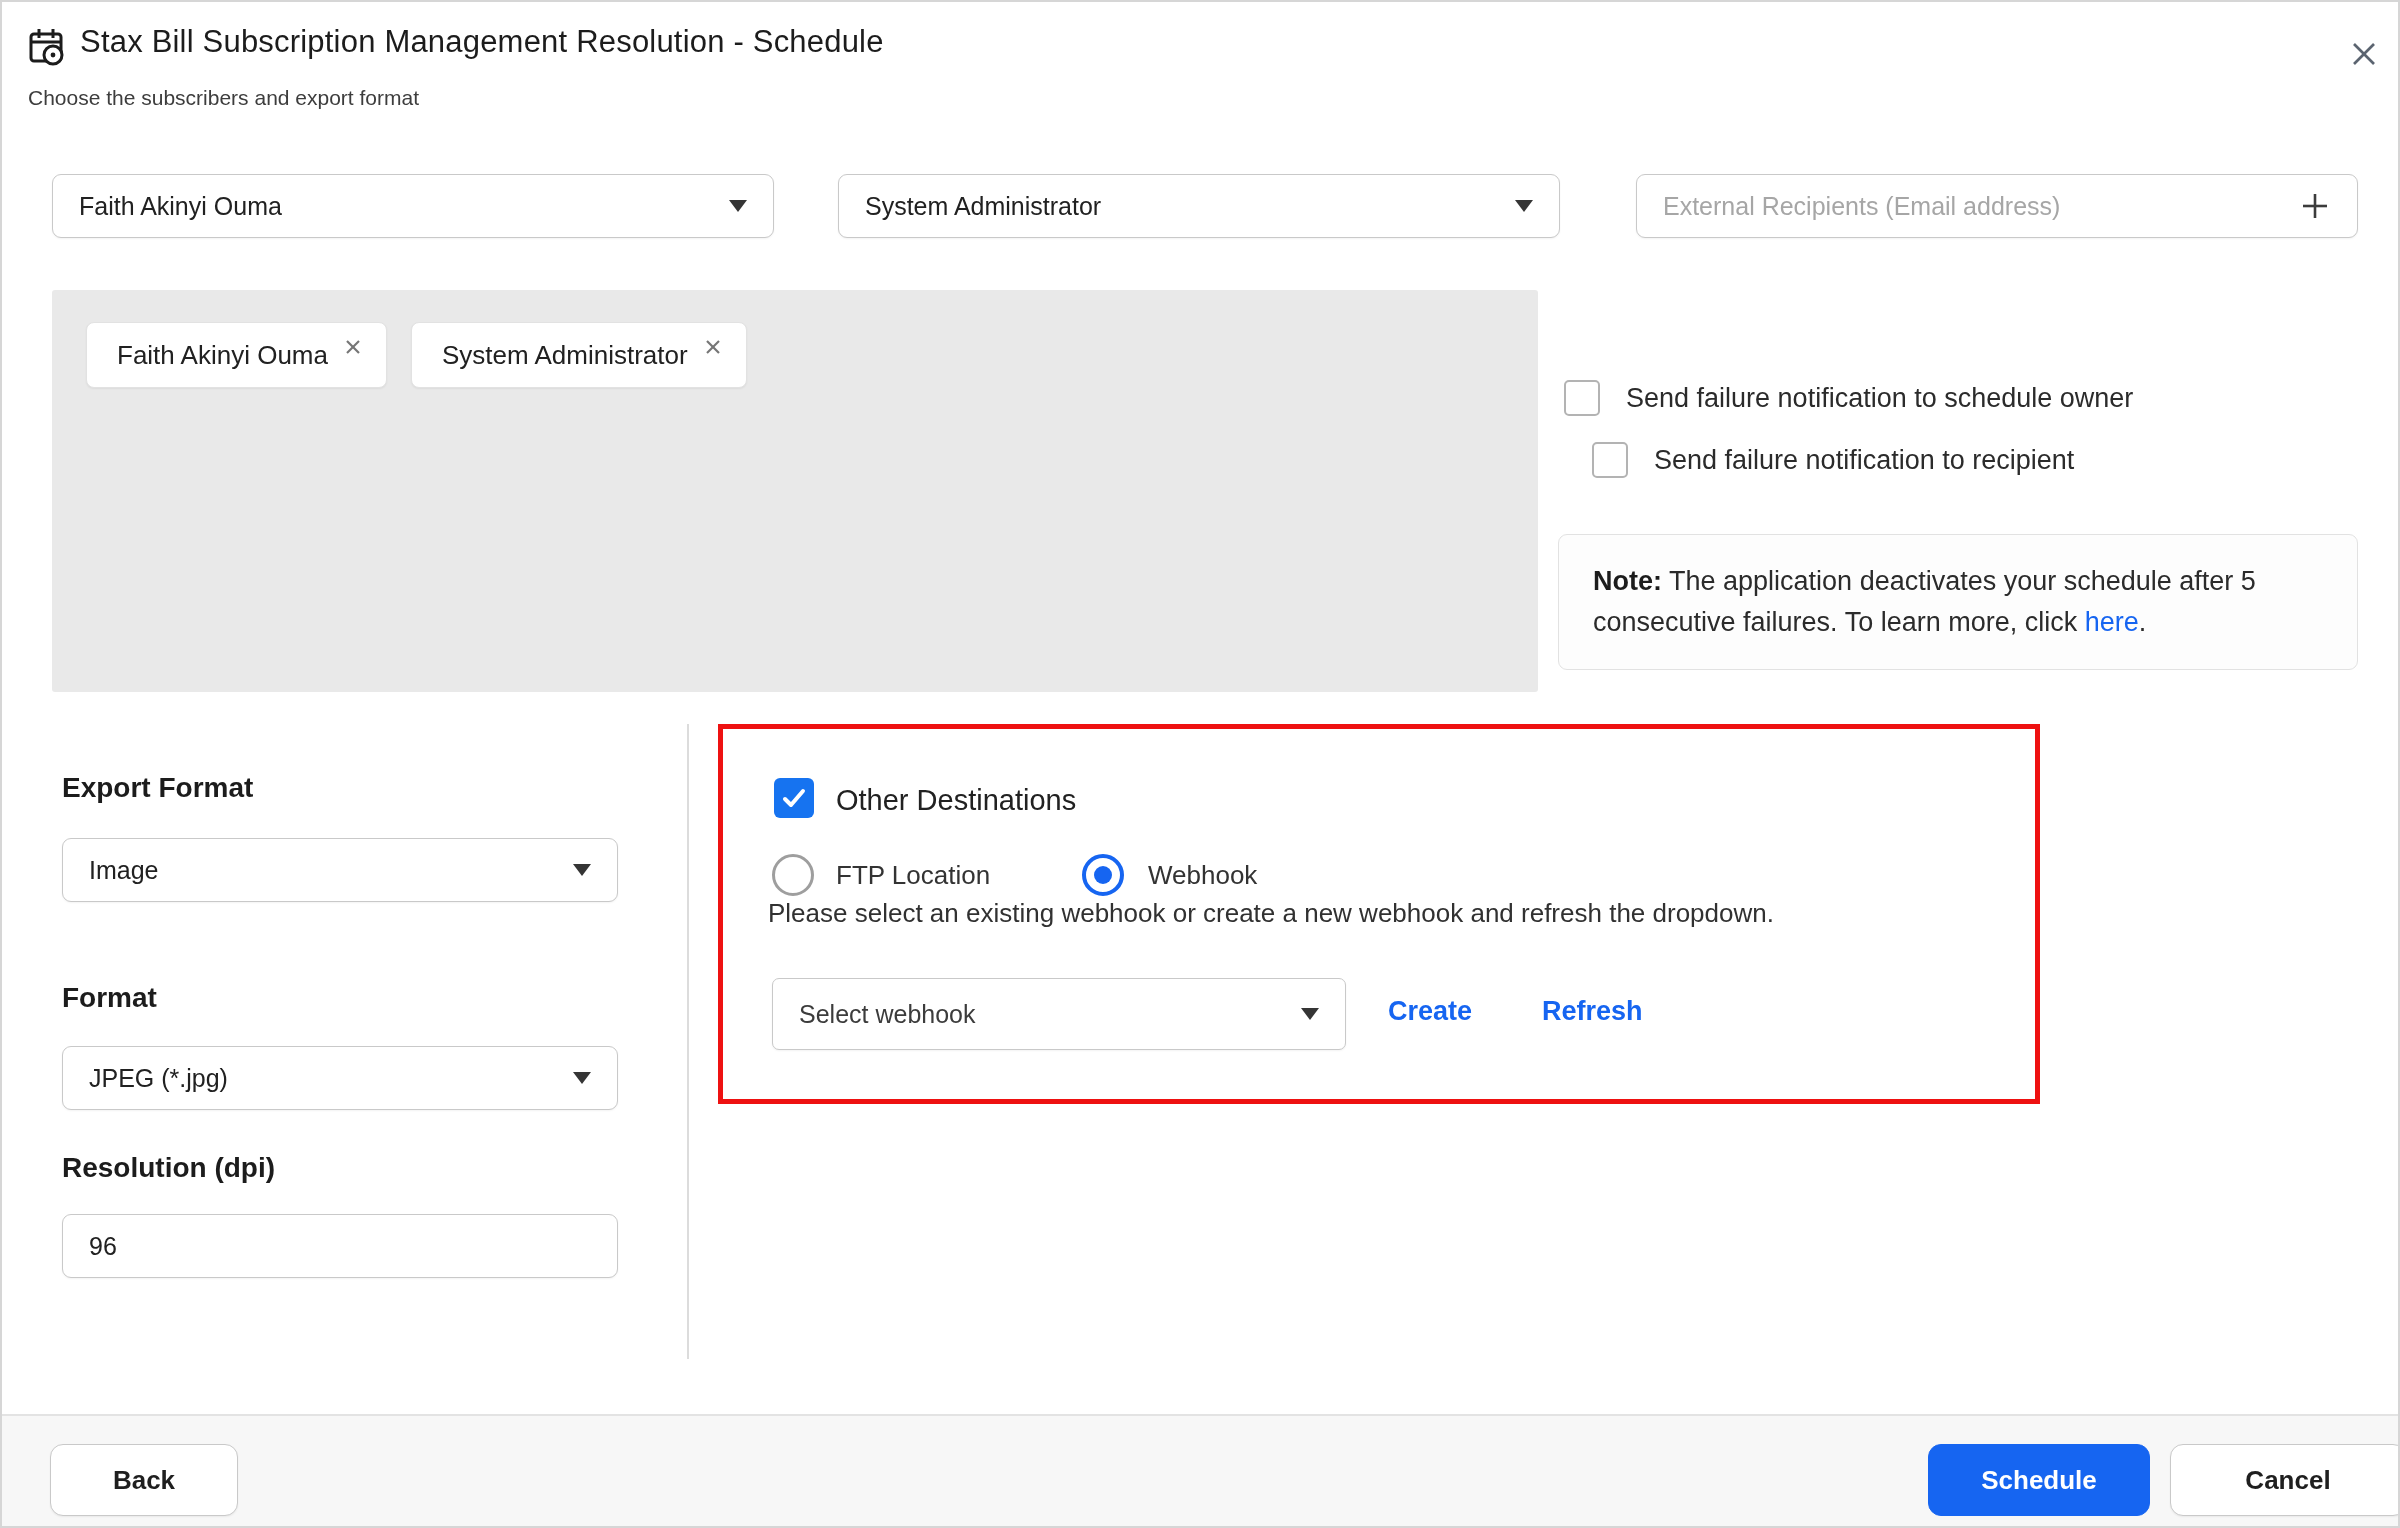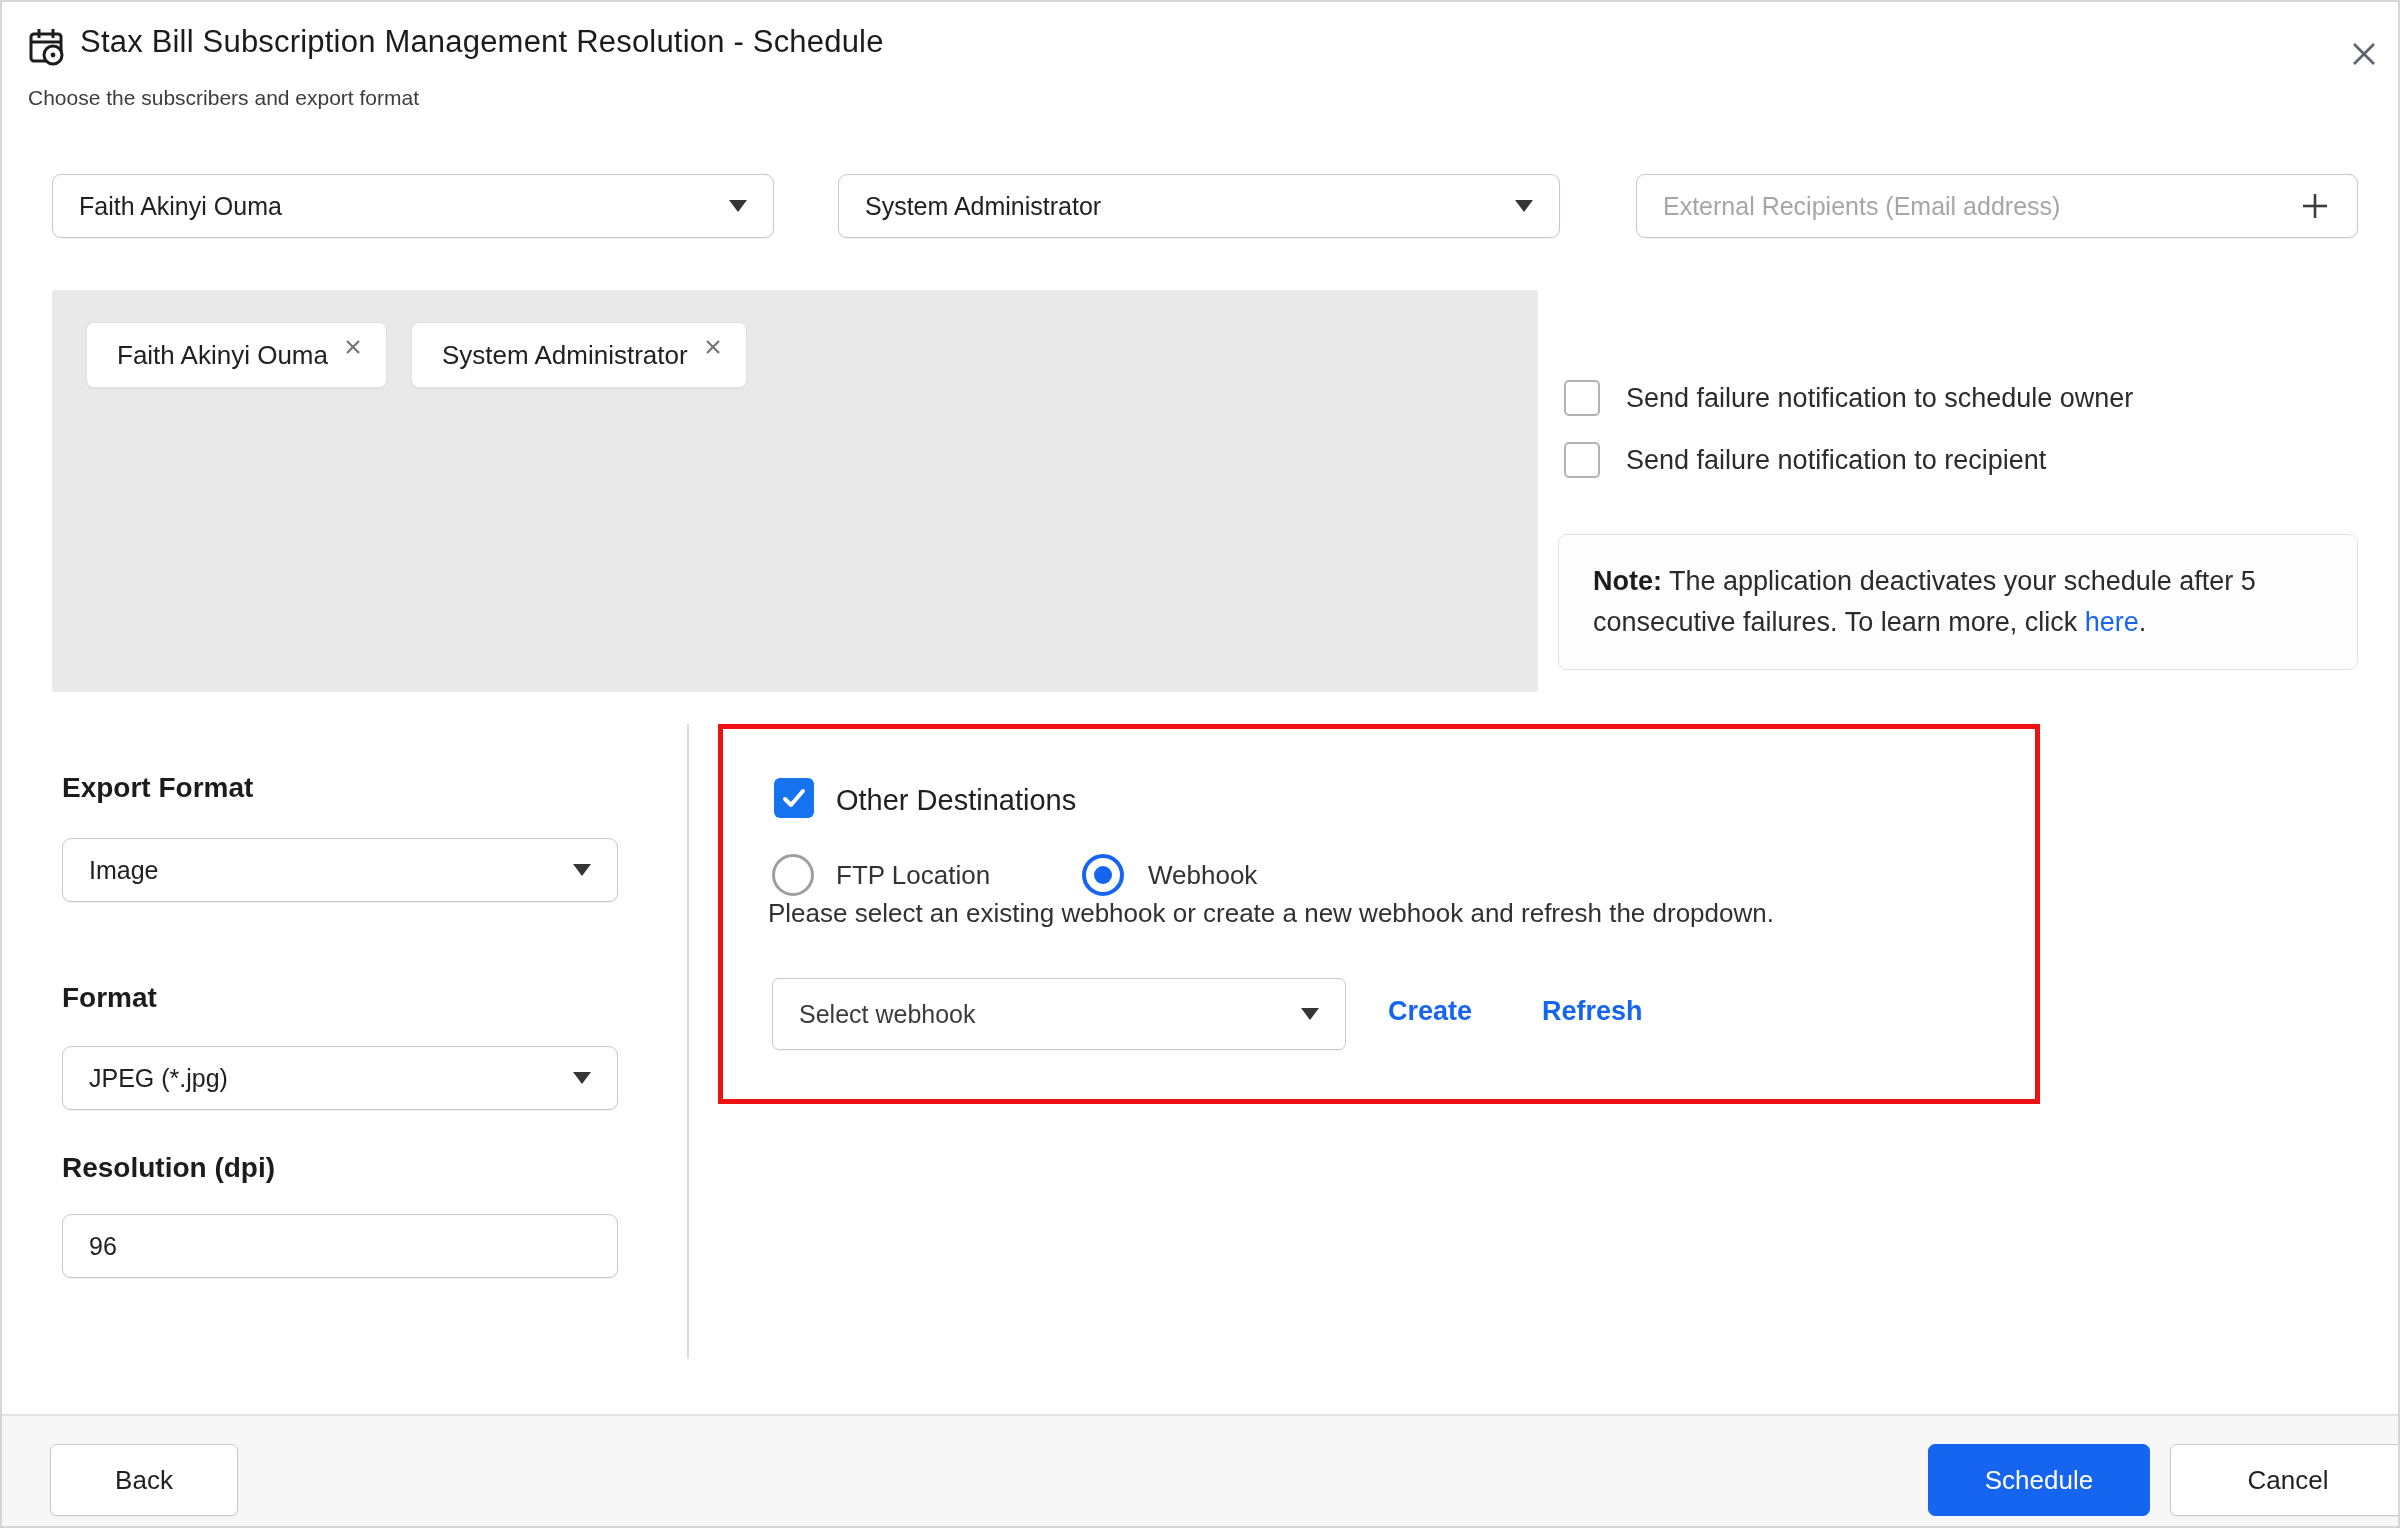--- a/index.html
+++ b/index.html
@@ -83,22 +83,22 @@
   .radio.on .dot { width:18px; height:18px; border-radius:50%; background:#1665f1; }
   .radio-label { position:absolute; font-size:26px; color:#333; }
 
   .helper { position:absolute; left:766px; top:896px; font-size:26px; color:#313131; }
 
   .link { position:absolute; font-size:27px; font-weight:700; color:#1665f1; cursor:pointer; }
 
   
   .footer { position:absolute; left:0; top:1412px; width:2400px; height:116px;
     background:#f7f7f7; border-top:2px solid #e3e3e3; }
-  .btn { position:absolute; height:72px; border-radius:7px; display:flex; align-items:center; justify-content:center;
-    font-size:26px; font-weight:400; cursor:pointer; }
+  .btn { position:absolute; height:72px; border-radius:13px; display:flex; align-items:center; justify-content:center;
+    font-size:26px; font-weight:700; cursor:pointer; }
   .btn.light { background:#fff; border:1px solid #c9c9c9; color:#1f1f1f; box-shadow:0 1px 2px rgba(0,0,0,.06); }
   .btn.primary { background:#1665f1; border:1px solid #1665f1; color:#fff; }
 </style>
 </head>
 <body>
 
 <div id="app">
 
   <svg class="hdr-icon" viewBox="0 0 42 42">
     <rect x="5" y="8" width="30" height="27" rx="3" fill="none" stroke="#1c1c1c" stroke-width="3"></rect>
@@ -154,21 +154,21 @@
         </svg>
       </span>
     </div>
   </div>
 
 
   <div class="cb-row" style="top:378px;">
     <span class="cb-box"></span>
     <span class="cb-label">Send failure notification to schedule owner</span>
   </div>
-  <div class="cb-row" style="top:440px;">
+  <div class="cb-row" style="top:440px;margin-left:28px;">
     <span class="cb-box"></span>
     <span class="cb-label">Send failure notification to recipient</span>
   </div>
 
   <div class="note-box">
     <b>Note:</b><span> The application deactivates your schedule after 5 consecutive failures. To learn more, click </span><span class="note-link">here</span><span>.</span>
   </div>
 
   <div class="sec-h" style="left:60px; top:770px;">Export Format</div>
   <div class="sel" style="left:60px; top:836px; width:556px;">

